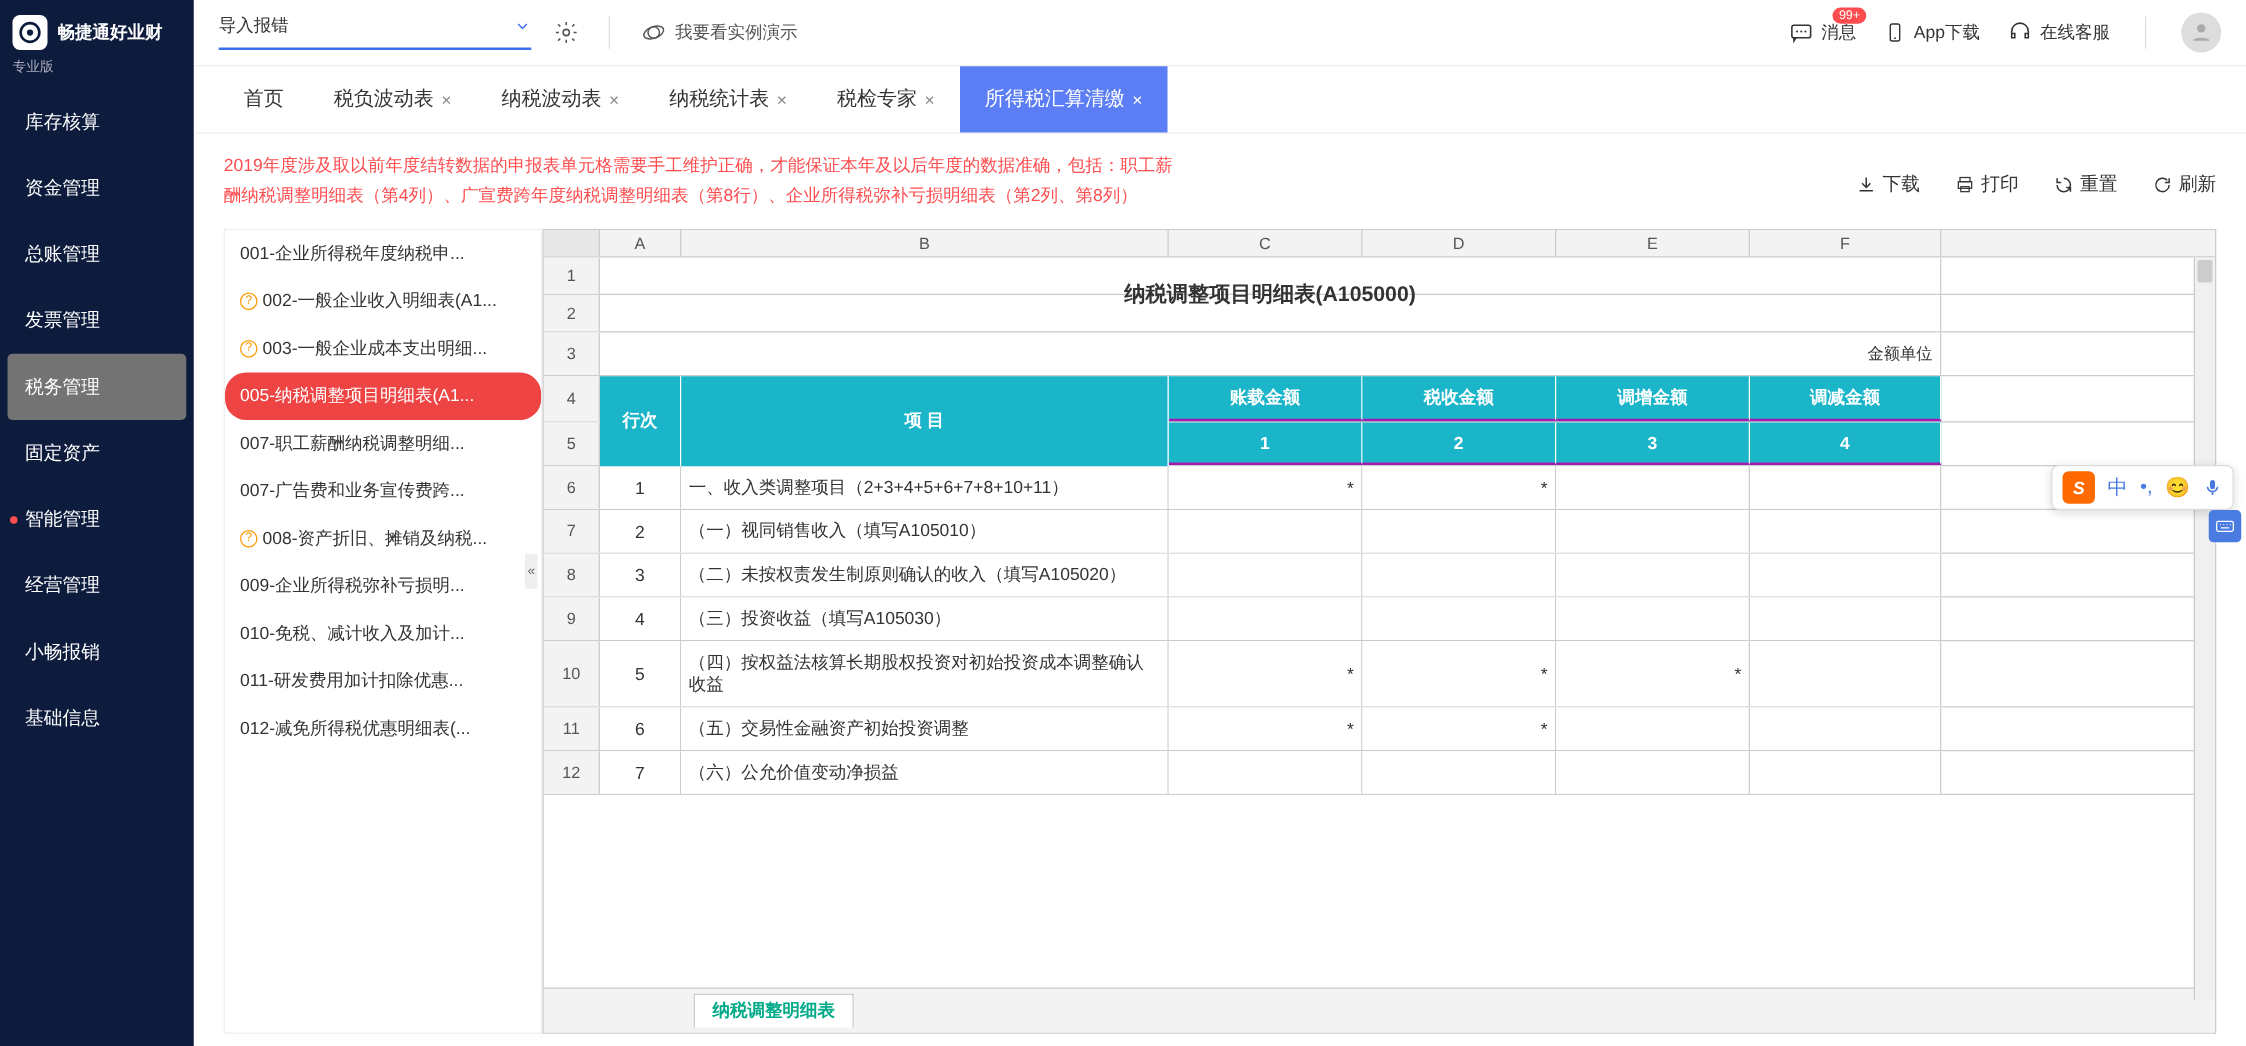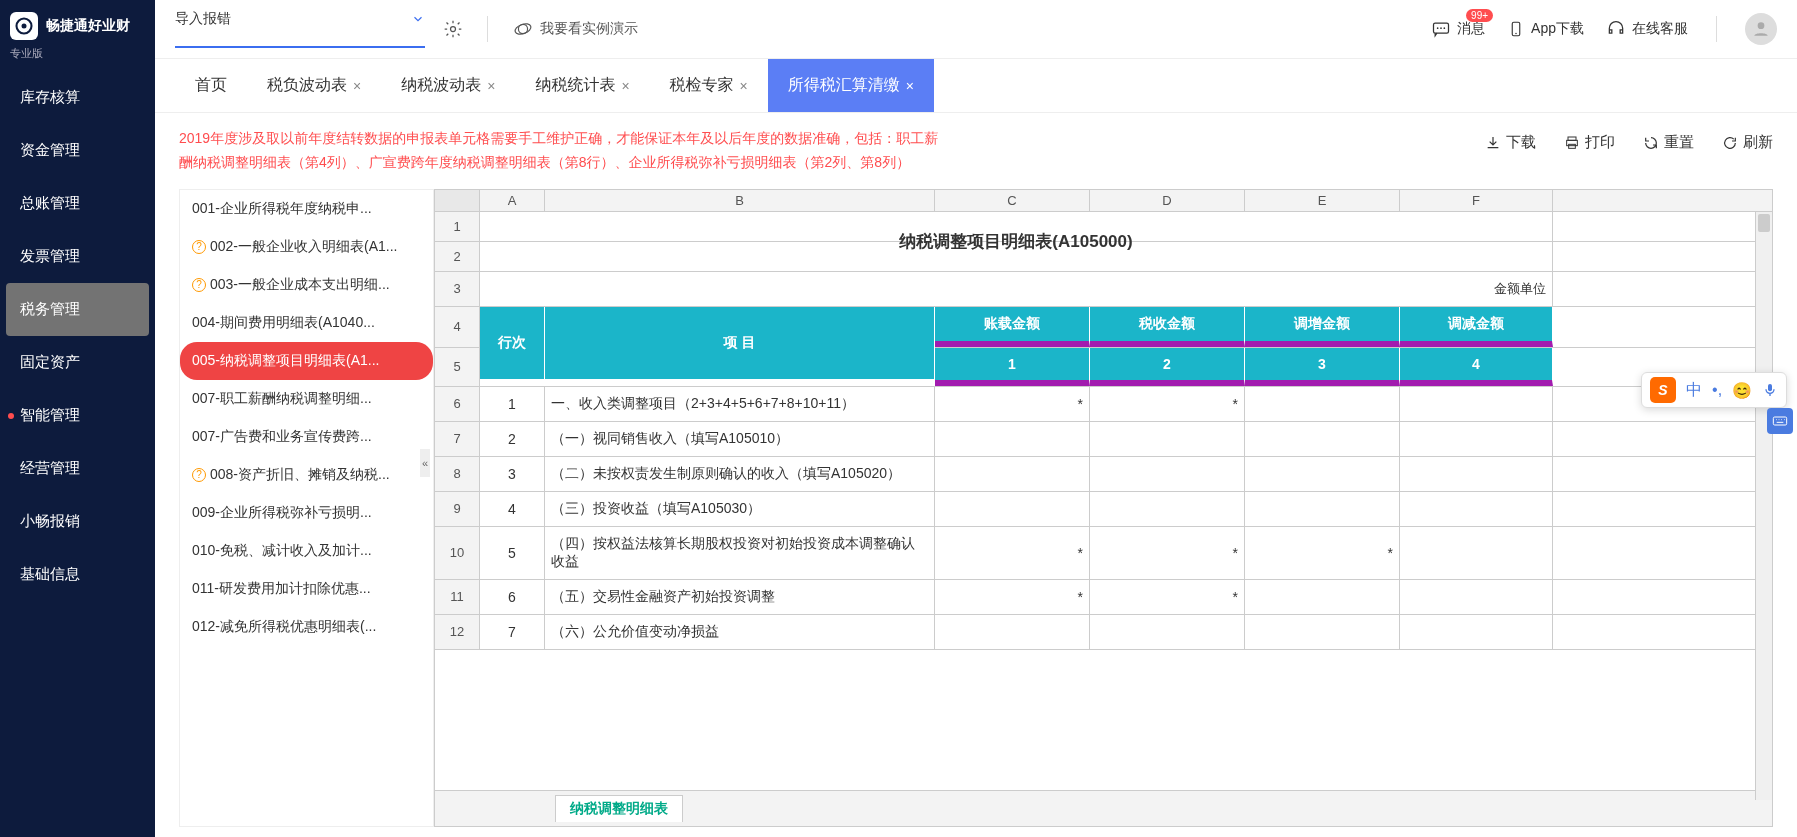--- a/index.html
+++ b/index.html
@@ -15,39 +15,39 @@
 .logo-sub { font-size: 11px; color: #aab; padding: 0 10px 10px; }
 .nav-item { padding: 17px 20px; font-size: 15px; cursor: pointer; position: relative; }
 .nav-item.active { background: #737373; border-radius: 4px; margin: 0 6px; padding: 17px 14px; }
 .nav-item .dot { position: absolute; left: 8px; top: 50%; transform: translateY(-50%); width: 6px; height: 6px; background: #ff4d4f; border-radius: 50%; }
 
 
 .main { flex: 1; display: flex; flex-direction: column; overflow: hidden; }
 
 
 .topbar { display: flex; align-items: center; padding: 10px 20px; border-bottom: 1px solid #eee; gap: 18px; }
-.import-select { display: flex; align-items: center; gap: 180px; color: #333; border-bottom: 2px solid #3b6ef0; padding-bottom: 18px; cursor: pointer; }
+.import-select { display: flex; align-items: center; gap: 180px; color: #333; border-bottom: 2px solid #3b6ef0; padding-bottom: 8px; cursor: pointer; }
 .chev { color: #3b6ef0; }
 .gear { color: #666; cursor: pointer; }
 .divider-v { width: 1px; height: 26px; background: #ddd; margin: 0 6px; }
 .demo-link { display: flex; align-items: center; gap: 6px; color: #555; cursor: pointer; }
 .top-right { margin-left: auto; display: flex; align-items: center; gap: 22px; }
 .tr-item { display: flex; align-items: center; gap: 6px; color: #333; cursor: pointer; position: relative; }
 .badge { position: absolute; top: -10px; right: -8px; background: #ff4d4f; color: #fff; font-size: 10px; padding: 1px 5px; border-radius: 8px; }
 .avatar { width: 32px; height: 32px; background: #ddd; border-radius: 50%; display: flex; align-items: center; justify-content: center; }
 
 
 .tabs { display: flex; padding: 0 20px; border-bottom: 1px solid #eee; }
 .tab { padding: 16px 20px; font-size: 16px; cursor: pointer; display: flex; align-items: center; gap: 6px; color: #333; }
 .tab.active { background: #5b7ef5; color: #fff; }
 .tab .close { font-size: 14px; color: #888; }
 .tab.active .close { color: #fff; }
 
 
-.toolbar-row { display: flex; align-items: flex-start; padding: 14px 24px; gap: 30px; }
+.toolbar-row { display: flex; align-items: center; padding: 14px 24px; gap: 30px; }
 .warning-text { color: #ff4d4f; font-size: 14px; line-height: 1.7; flex: 0 0 760px; }
 .toolbar-actions { margin-left: auto; display: flex; gap: 28px; align-items: center; padding-top: 6px; }
 .act { display: flex; align-items: center; gap: 5px; color: #333; cursor: pointer; font-size: 15px; }
 
 
 .content { display: flex; flex: 1; overflow: hidden; padding: 0 24px 10px; gap: 0; position: relative; }
 .form-list { width: 255px; border: 1px solid #eee; overflow-y: auto; flex-shrink: 0; }
 .form-item { padding: 10px 12px; font-size: 14px; cursor: pointer; white-space: nowrap; overflow: hidden; text-overflow: ellipsis; display: flex; align-items: center; gap: 4px; }
 .form-item.selected { background: #ef4444; color: #fff; border-radius: 17px; }
 .help-ic { width: 14px; height: 14px; border: 1px solid #f90; border-radius: 50%; color: #f90; font-size: 10px; display: inline-flex; align-items: center; justify-content: center; flex-shrink: 0; }
@@ -58,21 +58,21 @@
 .col-headers { display: flex; background: #f3f3f3; border-bottom: 1px solid #ccc; flex-shrink: 0; }
 .corner { width: 45px; border-right: 1px solid #ccc; background: #e8e8e8; }
 .col-h { border-right: 1px solid #ccc; text-align: center; padding: 3px 0; font-size: 13px; color: #555; }
 .col-A { width: 65px; } .col-B { width: 390px; } .col-C { width: 155px; } .col-D { width: 155px; } .col-E { width: 155px; } .col-F { width: 153px; }
 .sheet-body { flex: 1; overflow: auto; }
 .sheet-row { display: flex; border-bottom: 1px solid #ccc; }
 .row-h { width: 45px; background: #f3f3f3; border-right: 1px solid #ccc; text-align: center; padding: 8px 0; font-size: 13px; color: #555; flex-shrink: 0; display: flex; align-items: center; justify-content: center; }
 .cell { border-right: 1px solid #ccc; padding: 8px 6px; font-size: 14px; display: flex; align-items: center; overflow: hidden; }
 .title-row .cell { justify-content: center; font-weight: bold; font-size: 17px; }
 .unit-row .cell { justify-content: flex-end; font-size: 13px; }
-.header-row .cell { background: #1bb5c9; color: #fff; font-weight: bold; justify-content: center; border-right: 1px solid #fff; border-bottom: 6px solid #a21caf; }
+.header-row .cell { background: #1bb5c9; color: #fff; font-weight: bold; justify-content: center; border-right: 1px solid #fff; border-bottom: 2px solid #a21caf; }
 .data-row .cell { background: #fff; }
 .data-row .col-A { justify-content: center; }
 .data-row .col-C, .data-row .col-D, .data-row .col-E, .data-row .col-F { justify-content: flex-end; }
 .sheet-tab-bar { border-top: 1px solid #ccc; background: #f3f3f3; padding: 4px 120px; display: flex; }
 .sheet-tab { background: #fff; border: 1px solid #ccc; border-bottom: none; padding: 4px 14px; color: #0a8; font-weight: bold; font-size: 14px; }
 .vscroll-stub { position: absolute; right: 0; top: 22px; bottom: 26px; width: 17px; background: #f0f0f0; border-left: 1px solid #ccc; }
 .vscroll-stub::after { content: ''; position: absolute; top: 2px; left: 2px; right: 2px; height: 18px; background: #ccc; border-radius: 2px; }
 
 
 .ime-bar { position: fixed; right: 10px; top: 372px; background: #fff; border: 1px solid #ddd; border-radius: 6px; box-shadow: 0 2px 8px rgba(0,0,0,.15); display: flex; align-items: center; gap: 10px; padding: 4px 8px; }
@@ -251,23 +251,20 @@
           <div class="form-item">
             <span>001-企业所得税年度纳税申...</span>
           </div>
           <div class="form-item">
             <span class="help-ic">?</span>
             <span>002-一般企业收入明细表(A1...</span>
           </div>
           <div class="form-item">
             <span class="help-ic">?</span>
             <span>003-一般企业成本支出明细...</span>
-          </div>
-          <div class="form-item">
-            <span>004-期间费用明细表(A1040...</span>
           </div>
           <div class="form-item selected">
             <span>005-纳税调整项目明细表(A1...</span>
           </div>
           <div class="form-item">
             <span>007-职工薪酬纳税调整明细...</span>
           </div>
           <div class="form-item">
             <span>007-广告费和业务宣传费跨...</span>
           </div>

